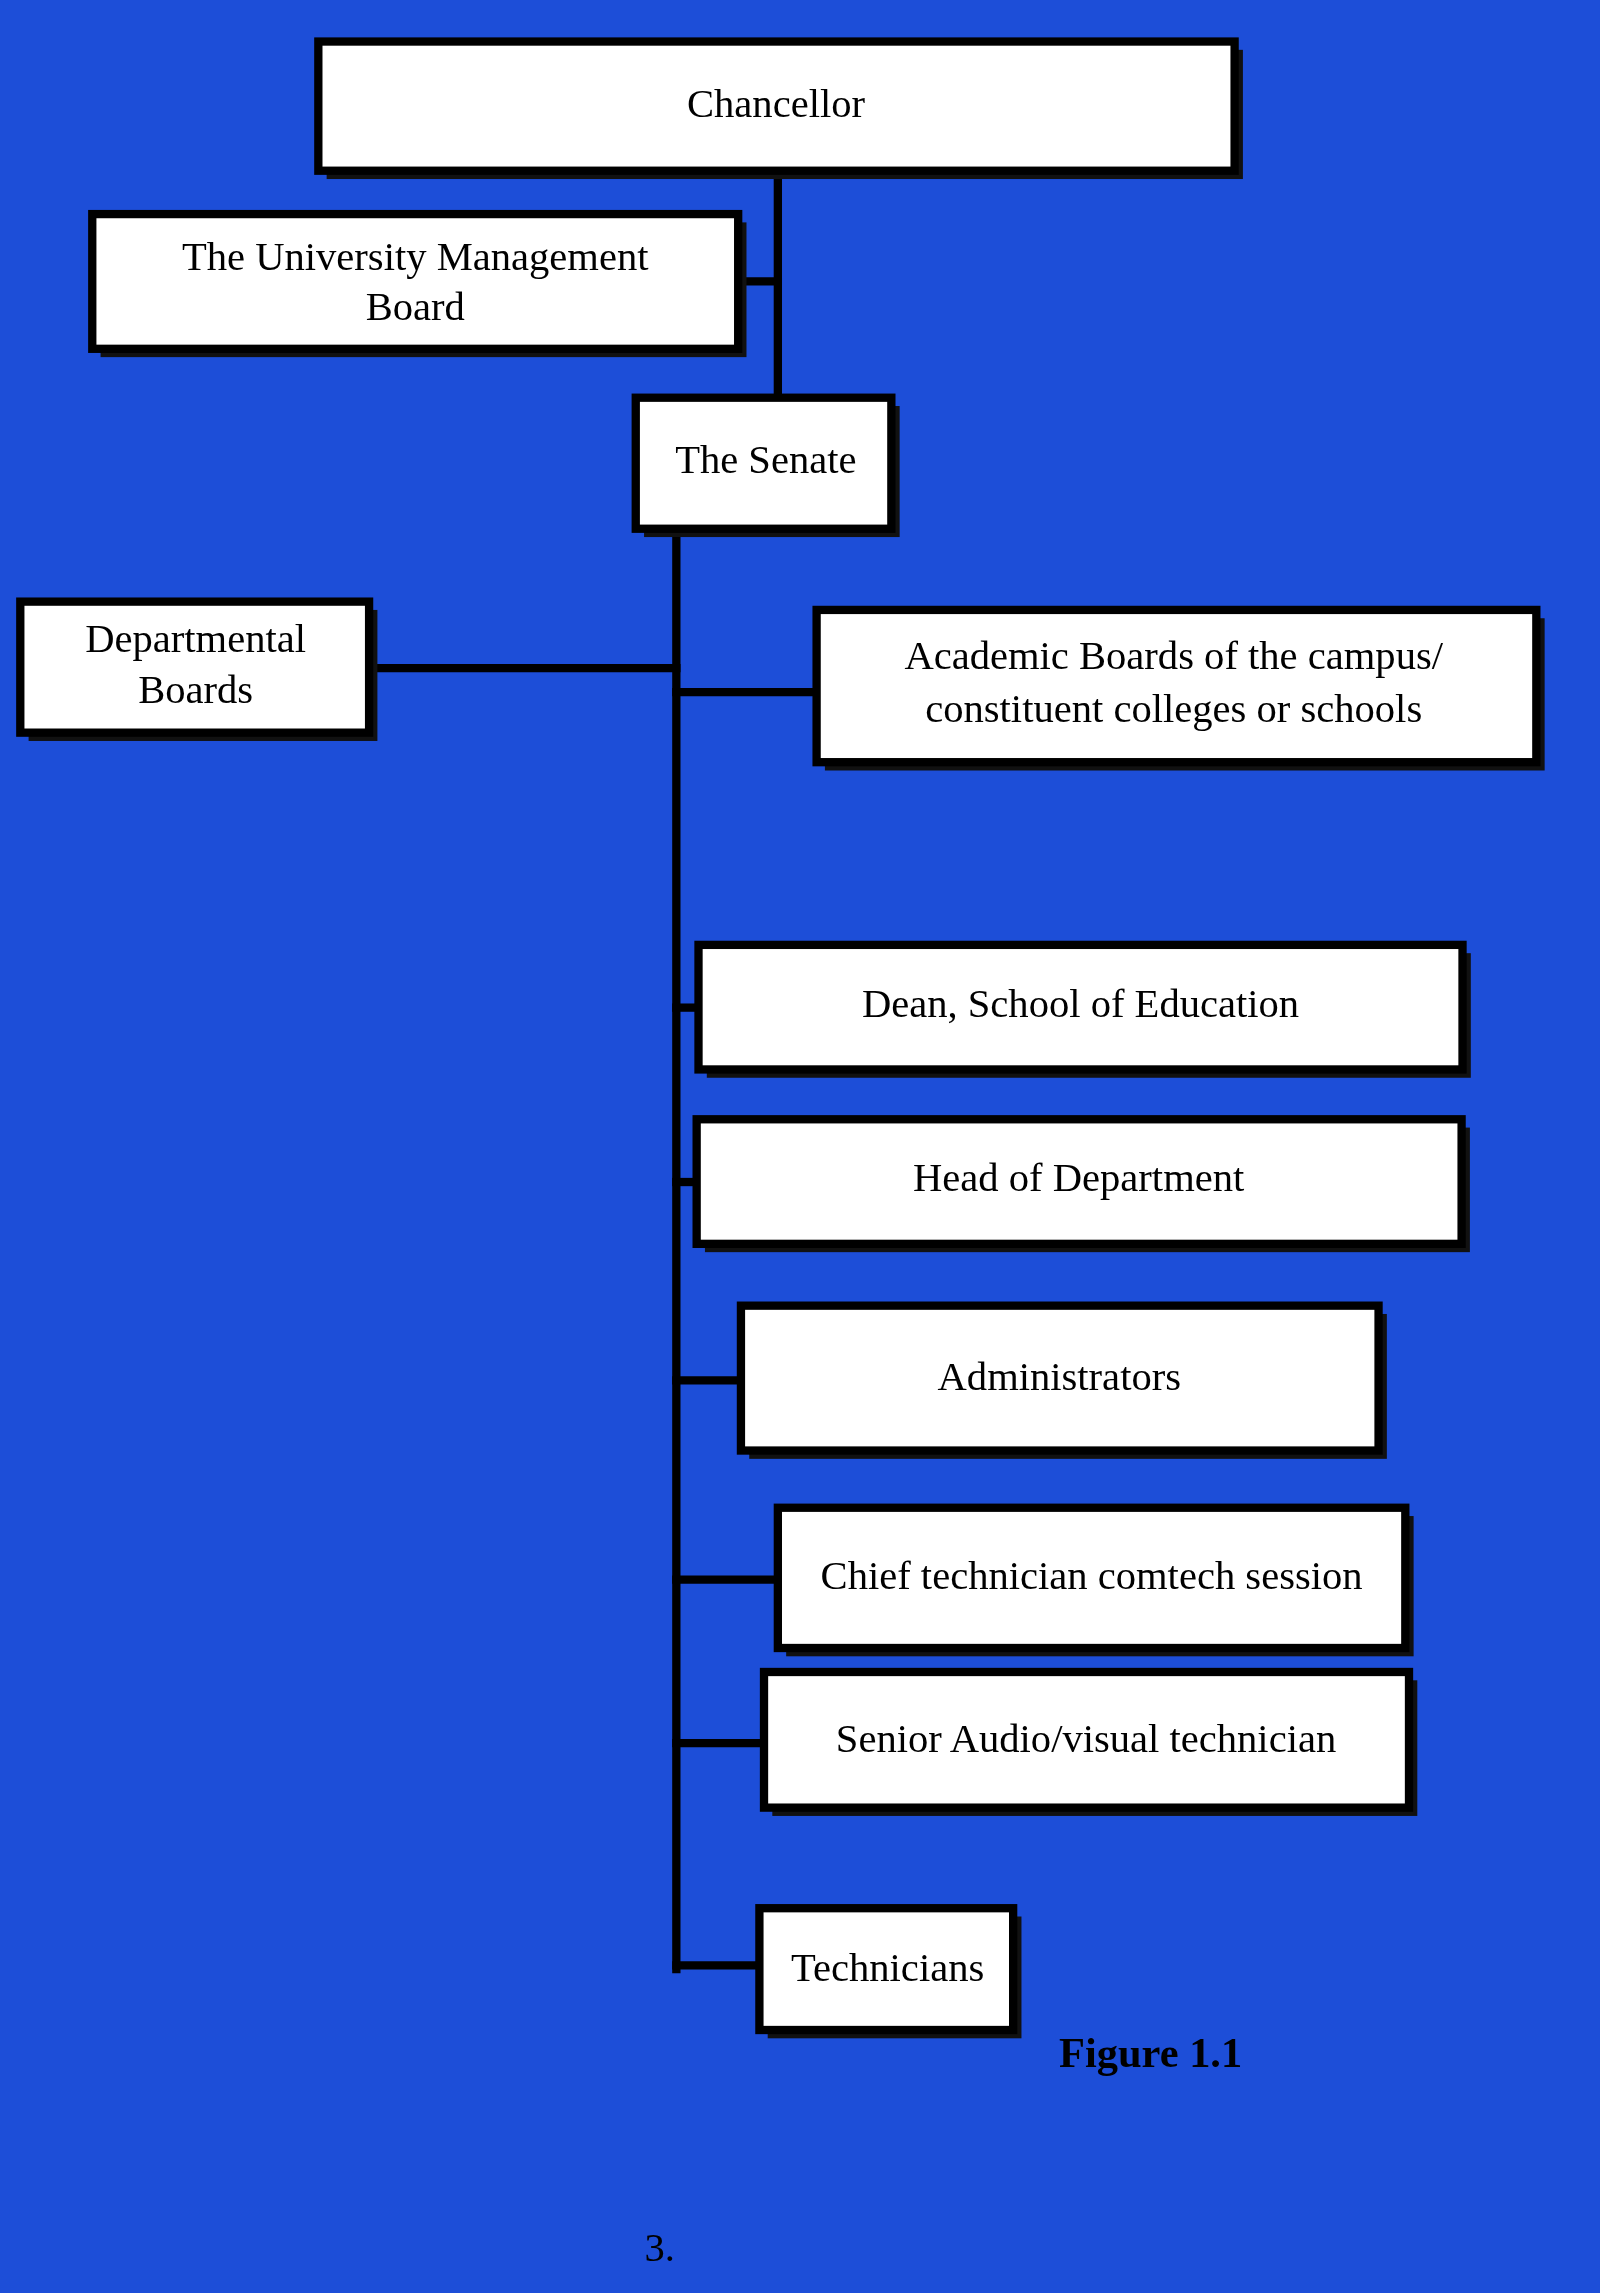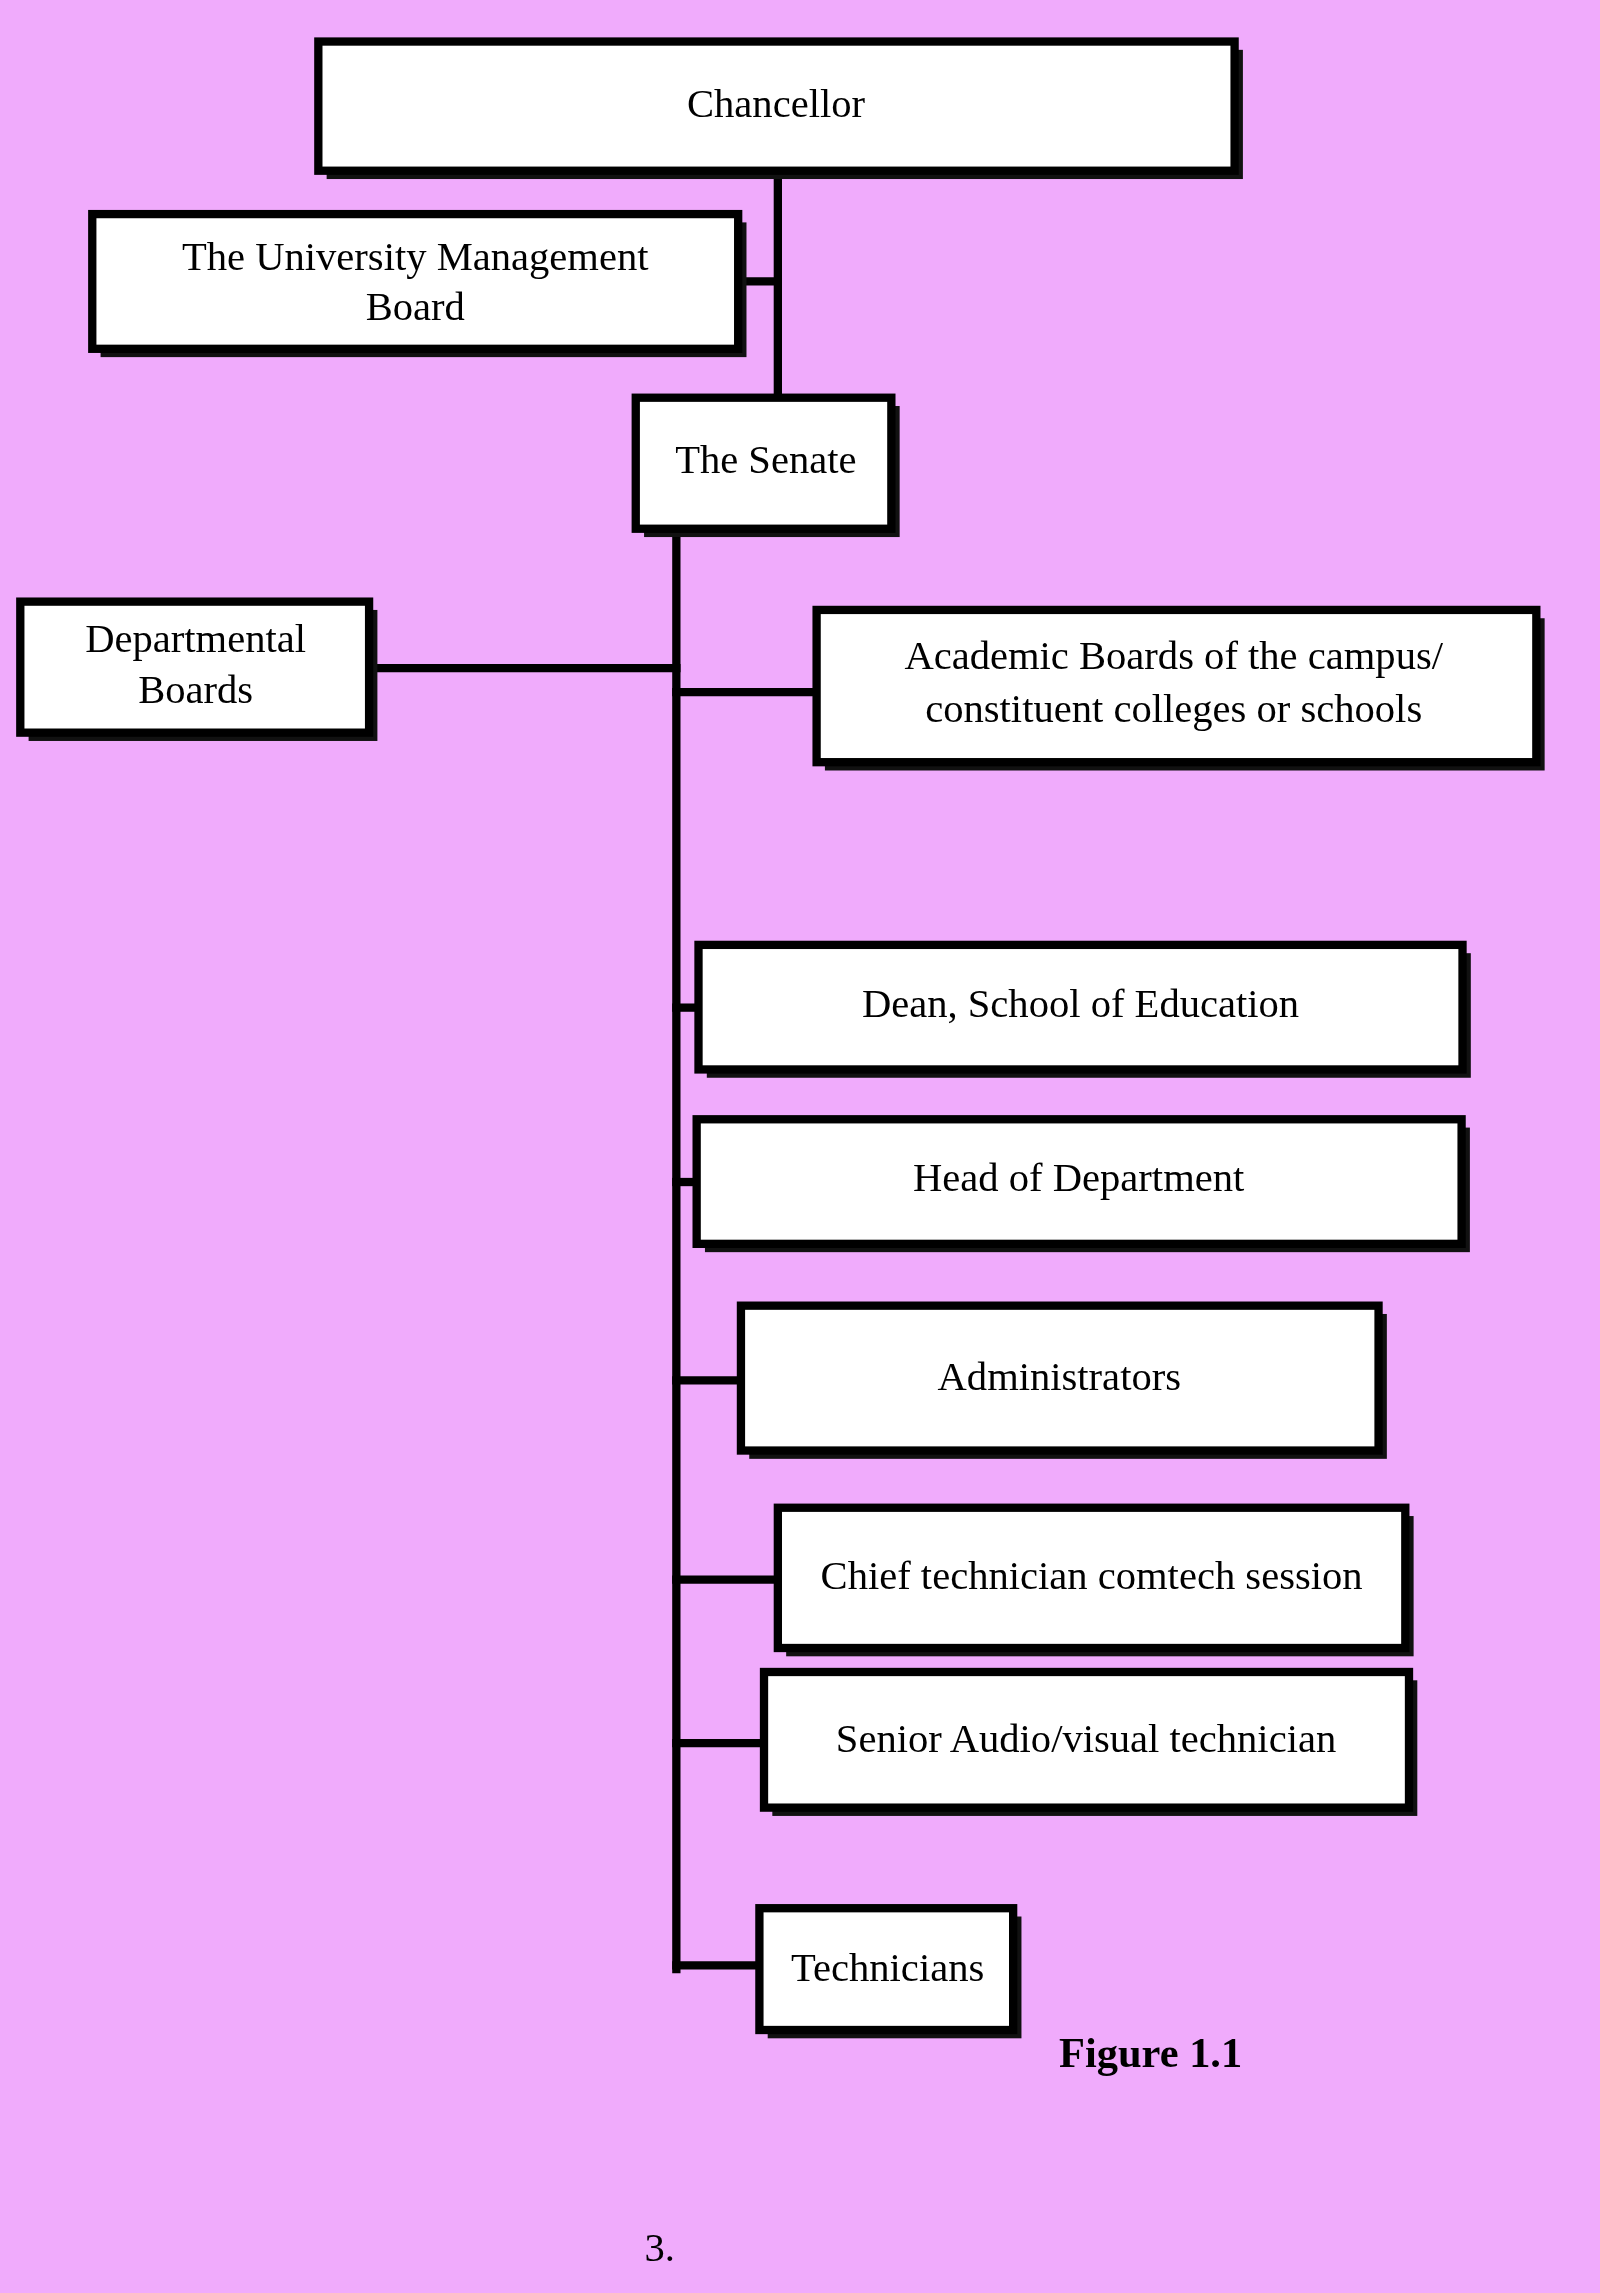--- a/index.html
+++ b/index.html
@@ -12,21 +12,21 @@
     height: 2293px;
     position: relative;
     font-family: "Liberation Serif", "DejaVu Serif", serif;
     color: #000000;
     overflow: hidden;
   }
   #org-chart-page {
     position: relative;
     width: 1600px;
     height: 2293px;
-    background: #f0abfc;
+    background: #1d4ed8;
   }
   svg#chart-svg {
     position: absolute;
     left: 0;
     top: 0;
     width: 1600px;
     height: 2293px;
     display: block;
   }
   .node-box {

